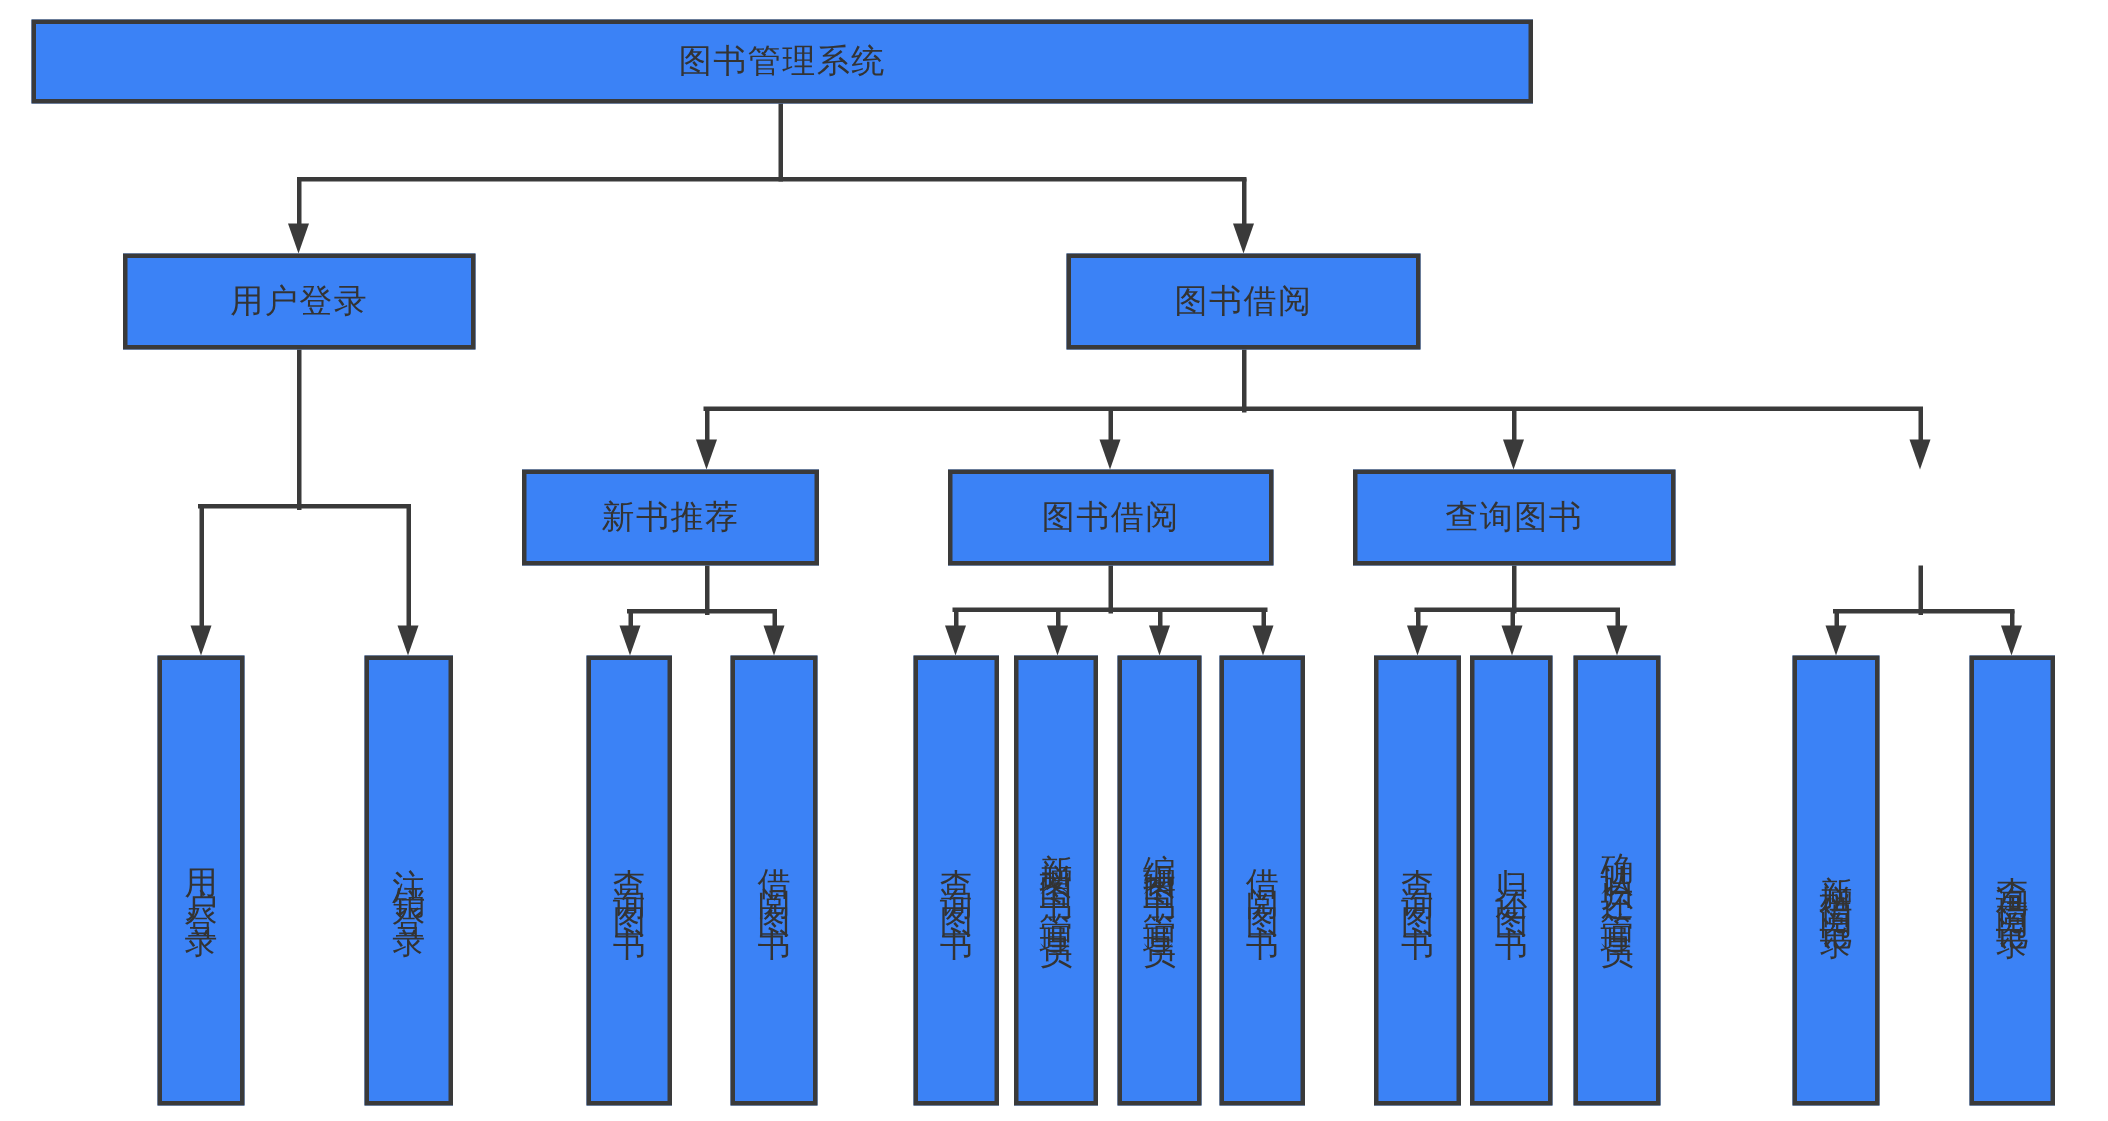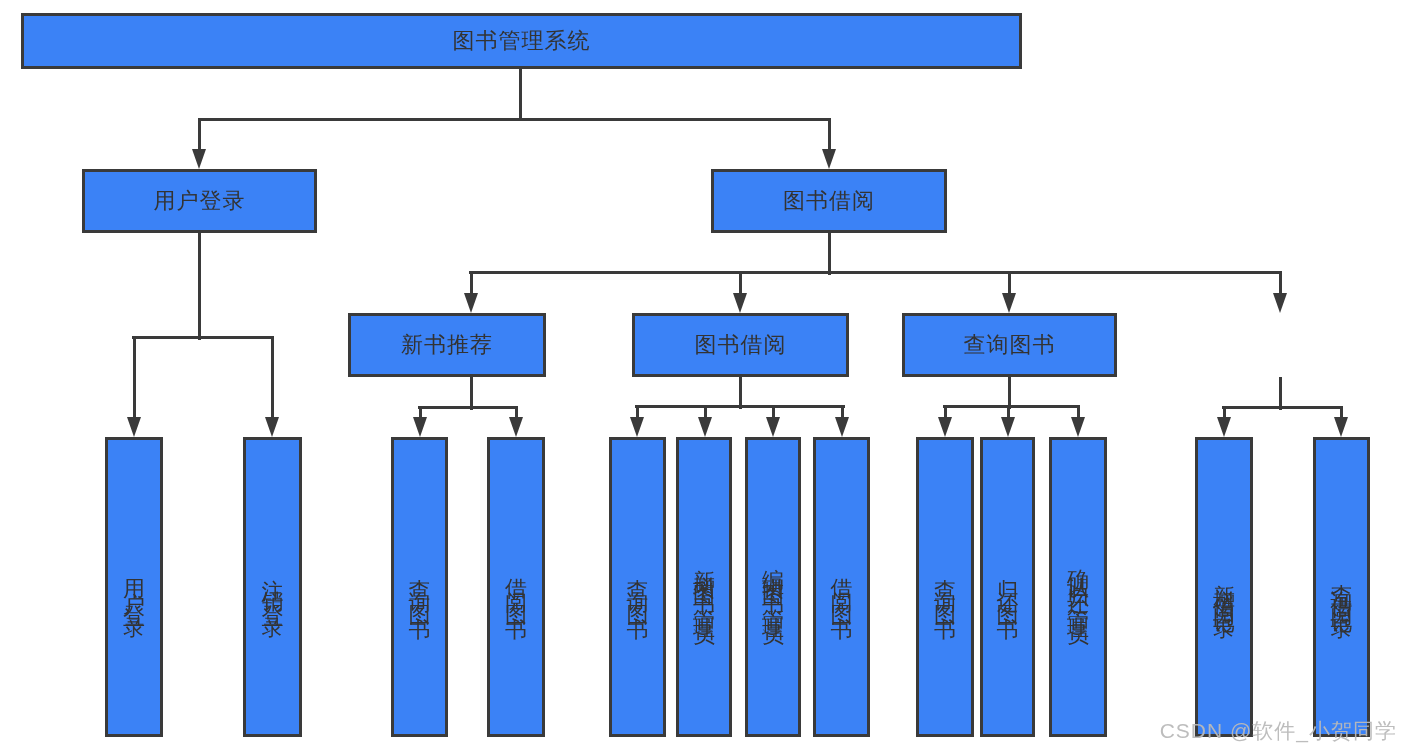--- a/index.html
+++ b/index.html
@@ -61,21 +61,20 @@
     color: rgba(185, 185, 185, 0.95);
     letter-spacing: 1px;
     z-index: 5;
     white-space: nowrap;
   }
 </style>
 </head>
 <body>
 
 <div id="stage">
-  <div id="watermark">CSDN @软件_小贺同学</div>
 <div class="seg" style="left: 518.5px; top: 69px; width: 3px; height: 52px;"></div>
     <div class="seg" style="left: 198px; top: 117.5px; width: 633px; height: 3px;"></div>
     <div class="seg" style="left: 197.5px; top: 119px; width: 3px; height: 32px;"></div>
     <div class="arrowhead" style="left: 192px; top: 149px;"></div>
     <div class="seg" style="left: 827.5px; top: 119px; width: 3px; height: 32px;"></div>
     <div class="arrowhead" style="left: 822px; top: 149px;"></div>
     <div class="seg" style="left: 197.5px; top: 233px; width: 3px; height: 107px;"></div>
     <div class="seg" style="left: 132px; top: 335.5px; width: 142px; height: 3px;"></div>
     <div class="seg" style="left: 132.5px; top: 337px; width: 3px; height: 82px;"></div>
     <div class="arrowhead" style="left: 127px; top: 417px;"></div>

